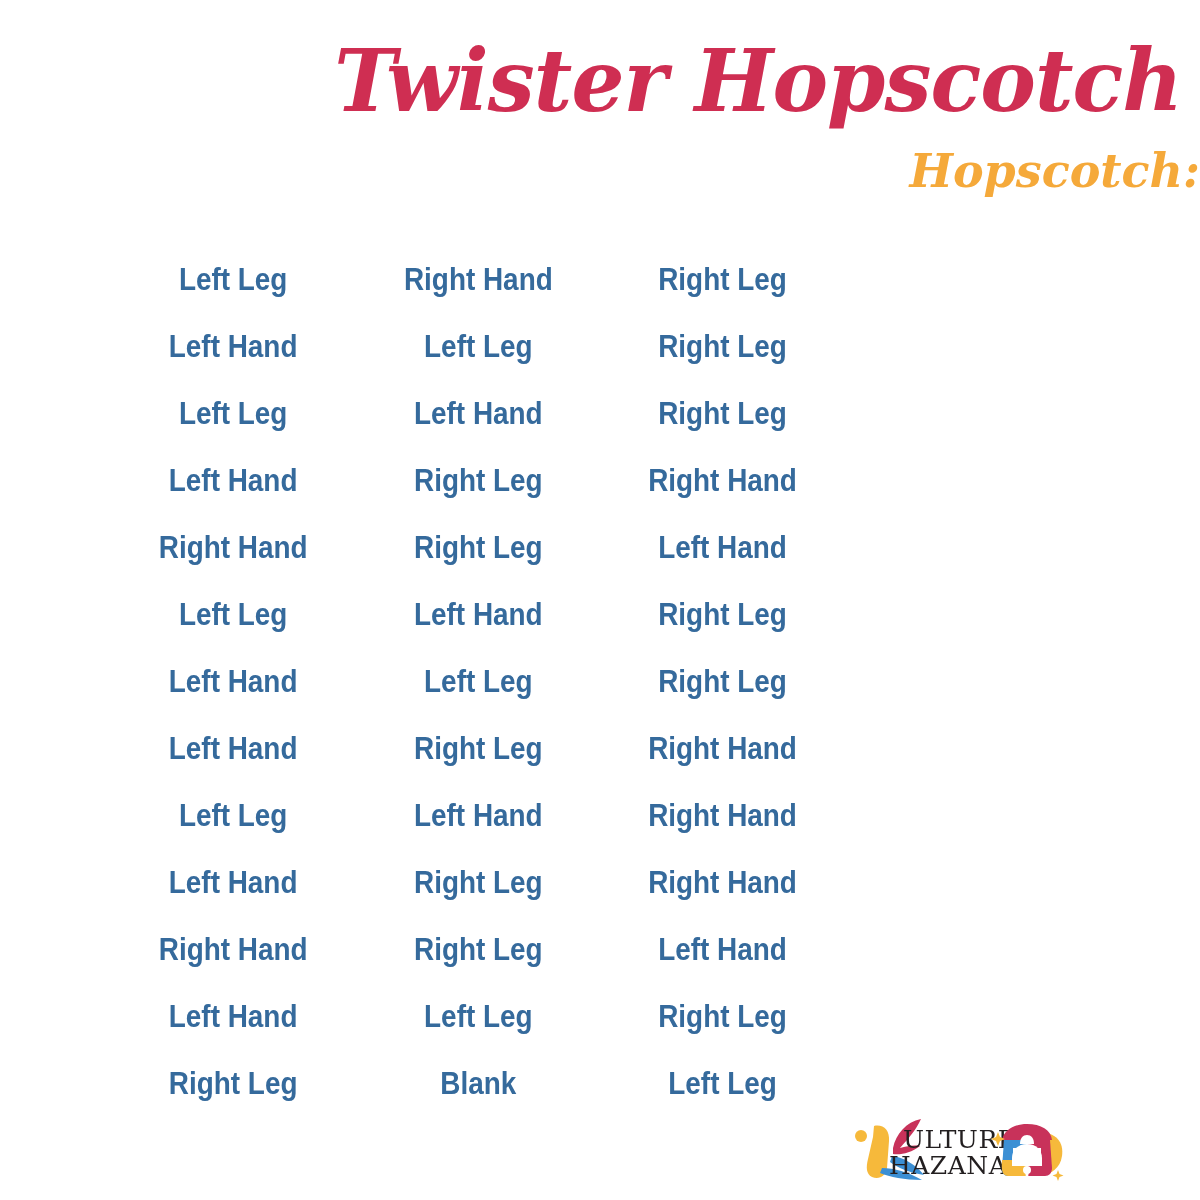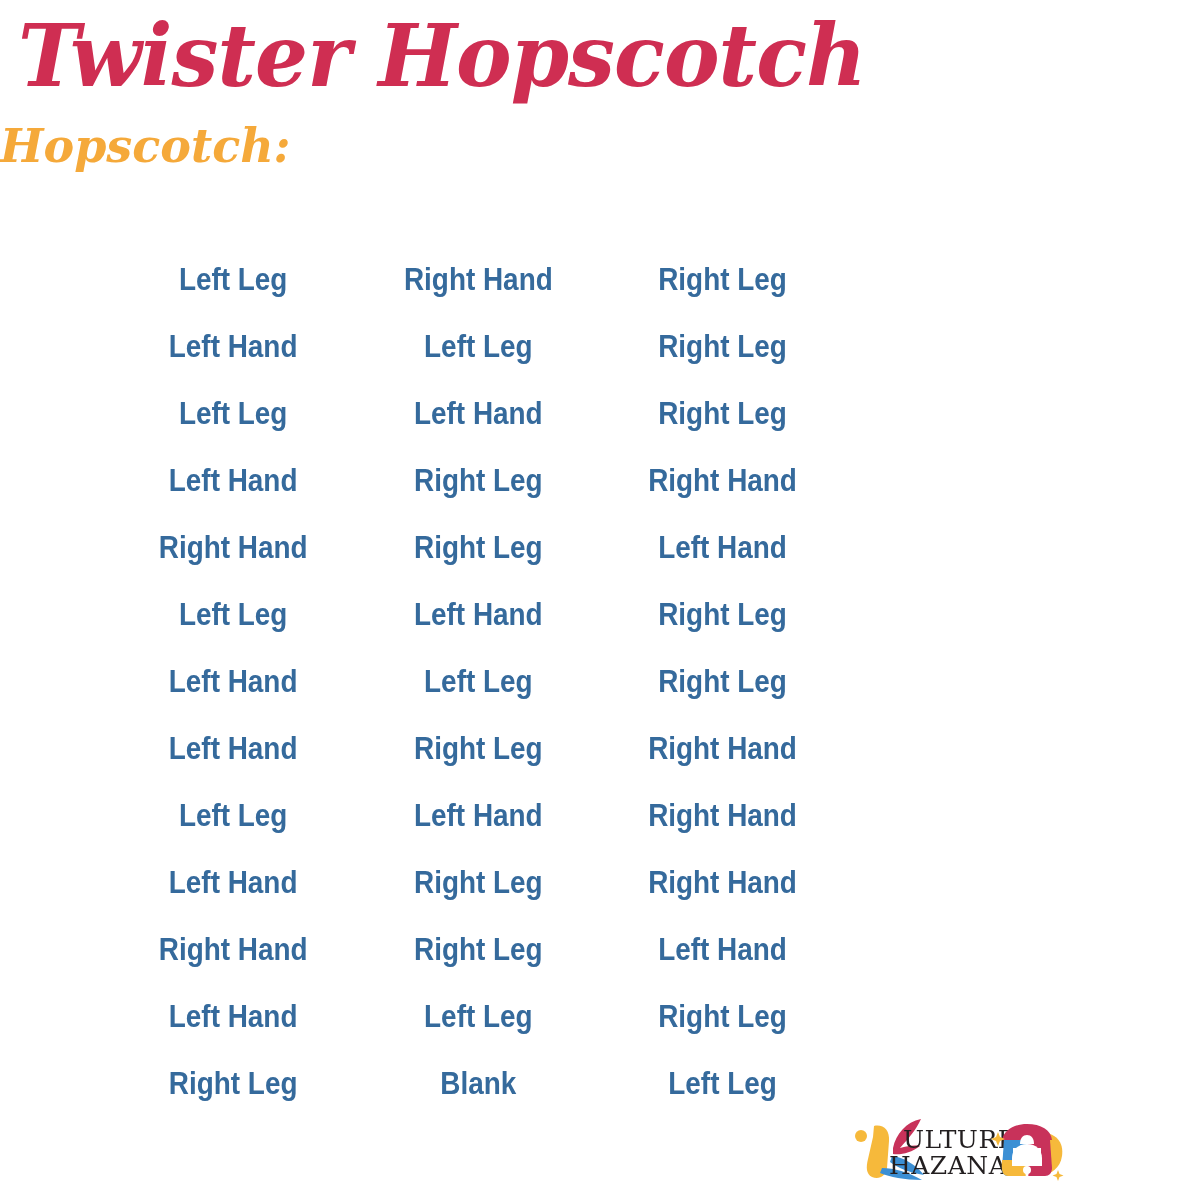--- a/index.html
+++ b/index.html
@@ -10,22 +10,22 @@
     width: 1200px;
     height: 1200px;
     background: #ffffff;
     font-family: "Liberation Sans", sans-serif;
     overflow: hidden;
     position: relative;
   }
 
   
   .header {
-    text-align: left;
-    padding-top: 11px;
+    text-align: right;
+    padding-top: 36px;
   }
   .title {
     color: #cf2e52;
     font-family: "DejaVu Serif", "Liberation Serif", serif;
     font-weight: bold;
     font-style: italic;
     font-size: 86px;
     line-height: 1.05;
     letter-spacing: -1px;
     margin: 0;

